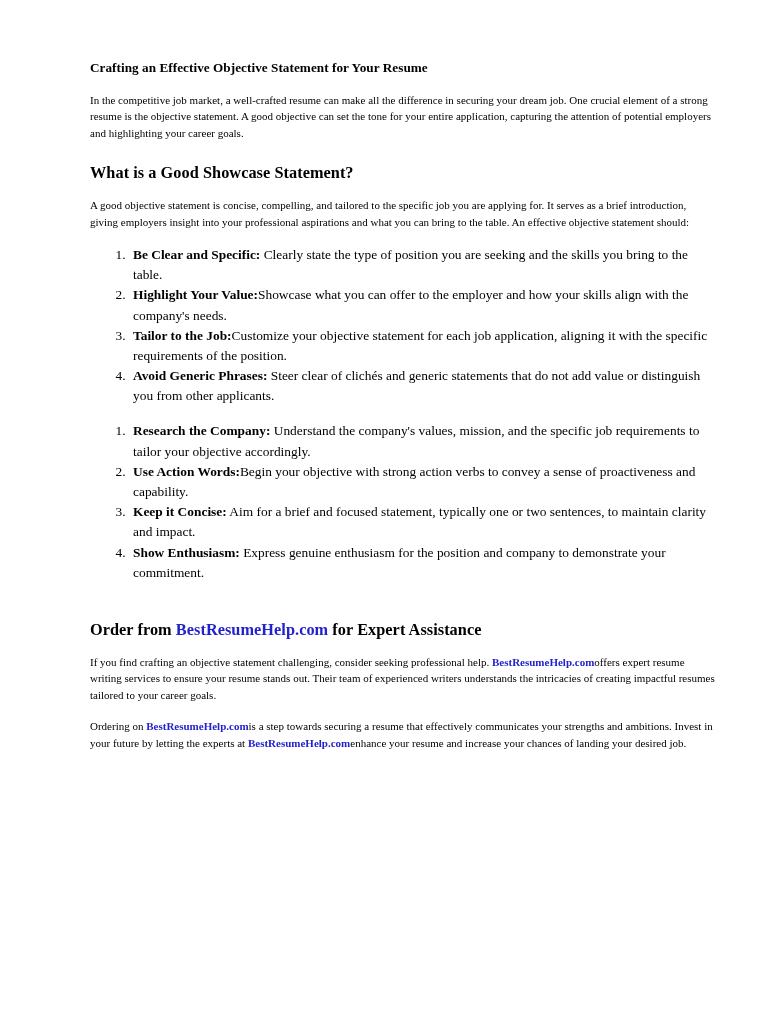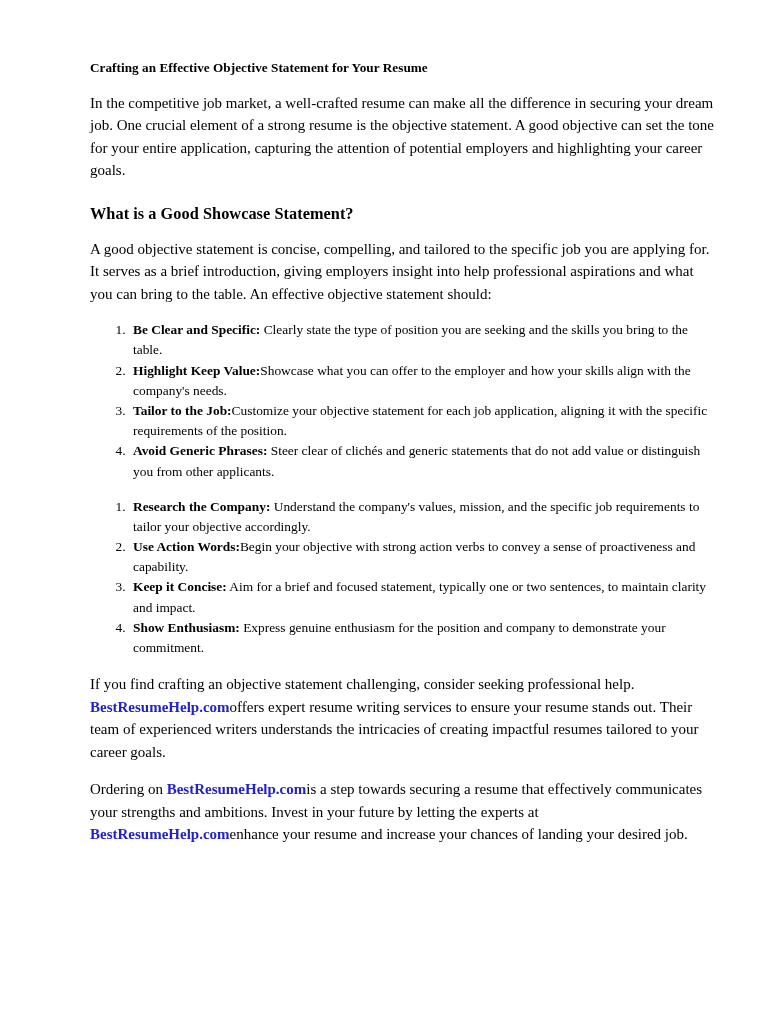--- a/index.html
+++ b/index.html
@@ -40,21 +40,21 @@
 
   h2.section-heading {
     font-size: 16.3px;
     font-weight: bold;
     line-height: 1.22;
     margin: 22px 0 14px 0;
     letter-spacing: 0.05px;
   }
 
   p.para {
-    font-size: 15px;
+    font-size: 11px;
     line-height: 1.505;
     margin: 0 0 15px 0;
     text-align: left;
   }
 
   ol.tips {
     margin: 0 0 6px 0;
     padding: 0 0 0 39px;
     list-style: decimal;
   }
@@ -91,41 +91,42 @@
 
 <div class="page">
   <div class="content">
 
     <div class="doc-title">Crafting an Effective Objective Statement for Your Resume</div>
 
     <p class="para">In the competitive job market, a well-crafted resume can make all the difference in securing your dream job. One crucial element of a strong resume is the objective statement. A good objective can set the tone for your entire application, capturing the attention of potential employers and highlighting your career goals.</p>
 
     <h2 class="section-heading">What is a Good Showcase Statement?</h2>
 
-    <p class="para">A good objective statement is concise, compelling, and tailored to the specific job you are applying for. It serves as a brief introduction, giving employers insight into help professional aspirations and what you can bring to the table. An effective objective statement should:</p>
+    <p class="para">A good objective statement is concise, compelling, and tailored to the specific job you are applying for. It serves as a brief introduction, giving employers insight into your professional aspirations and what you can bring to the table. An effective objective statement should:</p>
 
     <ol class="tips">
       <li><span class="lead">Be Clear and Specific:</span><span> Clearly state the type of position you are seeking and the skills you bring to the table.</span></li>
-      <li><span class="lead">Highlight Keep Value:</span><span>Showcase what you can offer to the employer and how your skills align with the company's needs.</span></li>
+      <li><span class="lead">Highlight Your Value:</span><span>Showcase what you can offer to the employer and how your skills align with the company's needs.</span></li>
       <li><span class="lead">Tailor to the Job:</span><span>Customize your objective statement for each job application, aligning it with the specific requirements of the position.</span></li>
       <li><span class="lead">Avoid Generic Phrases:</span><span> Steer clear of clichés and generic statements that do not add value or distinguish you from other applicants.</span></li>
     </ol>
 
     <div class="spacer-after-list"></div>
 
 
 
     <ol class="tips">
       <li><span class="lead">Research the Company:</span><span> Understand the company's values, mission, and the specific job requirements to tailor your objective accordingly.</span></li>
       <li><span class="lead">Use Action Words:</span><span>Begin your objective with strong action verbs to convey a sense of proactiveness and capability.</span></li>
       <li><span class="lead">Keep it Concise:</span><span> Aim for a brief and focused statement, typically one or two sentences, to maintain clarity and impact.</span></li>
       <li><span class="lead">Show Enthusiasm:</span><span> Express genuine enthusiasm for the position and company to demonstrate your commitment.</span></li>
     </ol>
 
     <div class="spacer-after-list"></div>
 
+    <h2 class="section-heading"><span>Order from </span><a class="brand-link" style="color: rgb(34, 34, 204);">BestResumeHelp.com</a><span> for Expert Assistance</span></h2>
 
     <p class="para"><span>If you find crafting an objective statement challenging, consider seeking professional help. </span><a class="brand-link" style="color: rgb(34, 34, 204);">BestResumeHelp.com</a><span>offers expert resume writing services to ensure your resume stands out. Their team of experienced writers understands the intricacies of creating impactful resumes tailored to your career goals.</span></p>
 
     <p class="para"><span>Ordering on </span><a class="brand-link" style="color: rgb(34, 34, 204);">BestResumeHelp.com</a><span>is a step towards securing a resume that effectively communicates your strengths and ambitions. Invest in your future by letting the experts at </span><a class="brand-link" style="color: rgb(34, 34, 204);">BestResumeHelp.com</a><span>enhance your resume and increase your chances of landing your desired job.</span></p>
 
   </div>
 </div>
 
 </body></html>

